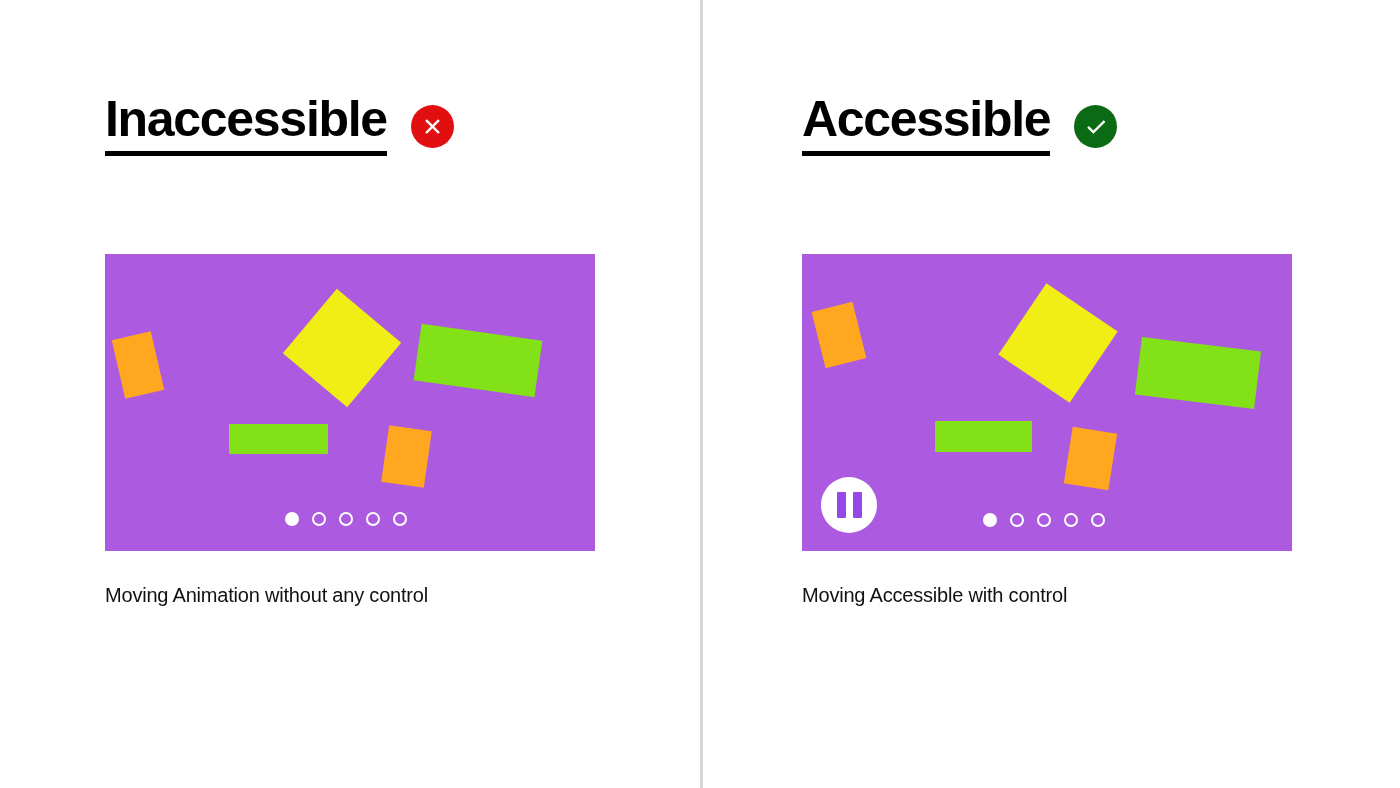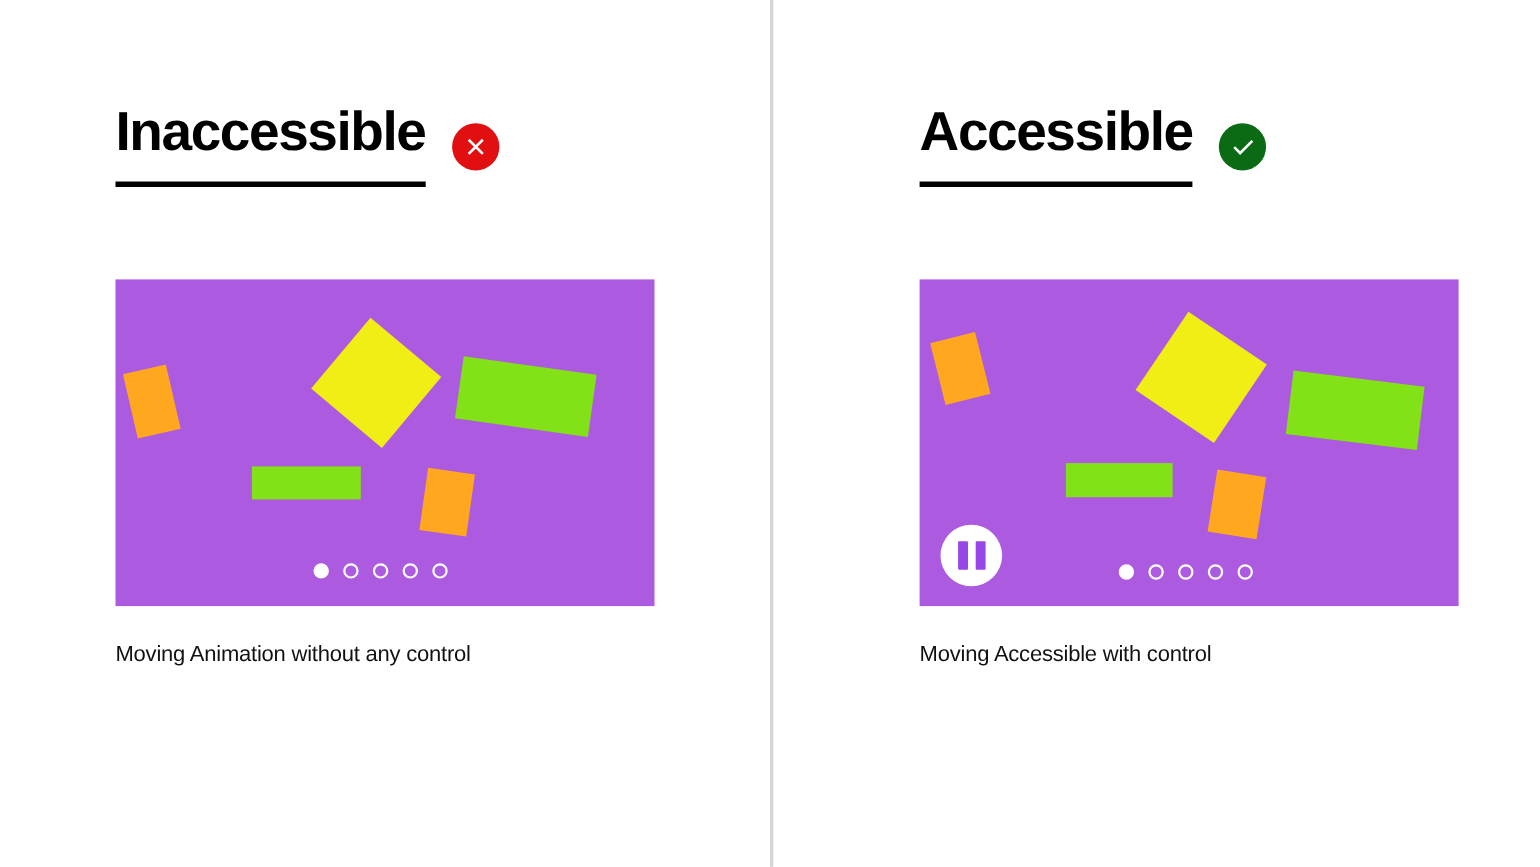--- a/index.html
+++ b/index.html
@@ -32,40 +32,40 @@
     background: #d3d5d8;
   }
 
   
   .column {
     position: absolute;
     top: 0;
     height: 788px;
   }
   .column-left  { left: 0px;   width: 700px; }
-  .column-right { left: 732px; width: 560px; }
+  .column-right { left: 698px; width: 560px; }
 
   
   .heading-row {
     position: absolute;
     display: flex;
     align-items: center;
     gap: 24px;
   }
   .column-left  .heading-row { left: 105px; top: 94px; }
   .column-right .heading-row { left: 104px; top: 94px; }
 
   .heading-text {
     font-size: 50px;
     font-weight: 700;
     letter-spacing: -1.3px;
     color: #000000;
     line-height: 1.02;
     border-bottom: 5px solid #000000;
-    padding-bottom: 20px;
+    padding-bottom: 6px;
     white-space: nowrap;
   }
 
   .status-badge {
     width: 43px;
     height: 43px;
     border-radius: 50%;
     display: flex;
     align-items: center;
     justify-content: center;

